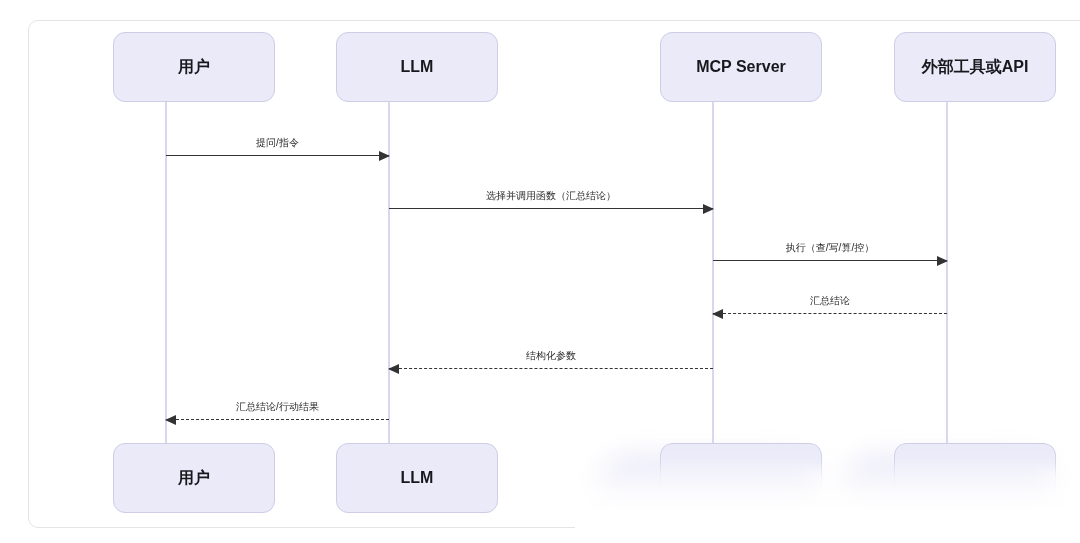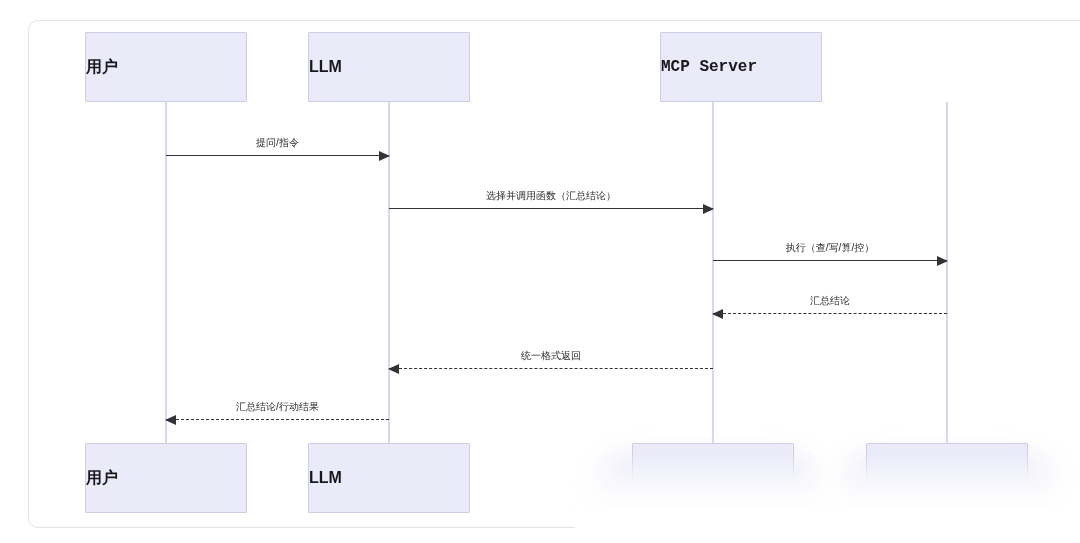--- a/index.html
+++ b/index.html
@@ -18,28 +18,29 @@
     position:absolute; top:102px; height:341px; width:2px;
     background:#d9d6ef;
   }
   #ll-user  { left:165px; }
   #ll-llm   { left:388px; }
   #ll-mcp   { left:712px; }
   #ll-tools { left:946px; }
   
   .actor {
     position:absolute; width:162px; height:70px;
-    background:#eaeaf9; border:1px solid #cdcde6; border-radius:1px;
-    display:flex; align-items:center; 
+    background:#eaeaf9; border:1px solid #cdcde6; border-radius:12px;
+    display:flex; align-items:center; justify-content:center;
     font-size:16px; font-weight:600; color:#17171c;
     box-sizing:border-box;
+    margin-left:28px;
   }
   #a-user  { left:85px;  top:32px; }
   #a-llm   { left:308px; top:32px; }
-  #a-mcp   { left:660px; top:32px;font-family:Liberation Mono, monospace; }
+  #a-mcp   { left:632px; top:32px; }
   #a-tools { left:866px; top:32px; }
   #b-user  { left:85px;  top:443px; }
   #b-llm   { left:308px; top:443px; }
   #b-mcp   { left:632px; top:443px; }
   #b-tools { left:866px; top:443px; }
   
   .faded {
     -webkit-mask-image:linear-gradient(to bottom,#000 0,#000 20px,rgba(0,0,0,.35) 34px,transparent 54px);
     mask-image:linear-gradient(to bottom,#000 0,#000 20px,rgba(0,0,0,.35) 34px,transparent 54px);
   }
@@ -109,20 +110,23 @@
 
   <div class="actor" id="a-user">
     <span>用户</span>
   </div>
   <div class="actor" id="a-llm">
     <span>LLM</span>
   </div>
   <div class="actor" id="a-mcp">
     <span>MCP Server</span>
   </div>
+  <div class="actor" id="a-tools">
+    <span>外部工具或API</span>
+  </div>
 
   <div class="actor" id="b-user">
     <span>用户</span>
   </div>
   <div class="actor" id="b-llm">
     <span>LLM</span>
   </div>
 
   <div class="msg to-right" id="m1">
     <span class="lbl">提问/指令</span>
@@ -138,21 +142,21 @@
     <span class="lbl">执行（查/写/算/控）</span>
     <div class="line"></div>
     <div class="head"></div>
   </div>
   <div class="msg to-left dashed" id="m4">
     <span class="lbl">汇总结论</span>
     <div class="line"></div>
     <div class="head"></div>
   </div>
   <div class="msg to-left dashed" id="m5">
-    <span class="lbl">统一格式返回</span>
+    <span class="lbl">结构化参数</span>
     <div class="line"></div>
     <div class="head"></div>
   </div>
   <div class="msg to-left dashed" id="m6">
     <span class="lbl">汇总结论/行动结果</span>
     <div class="line"></div>
     <div class="head"></div>
   </div>
 
 </div>

